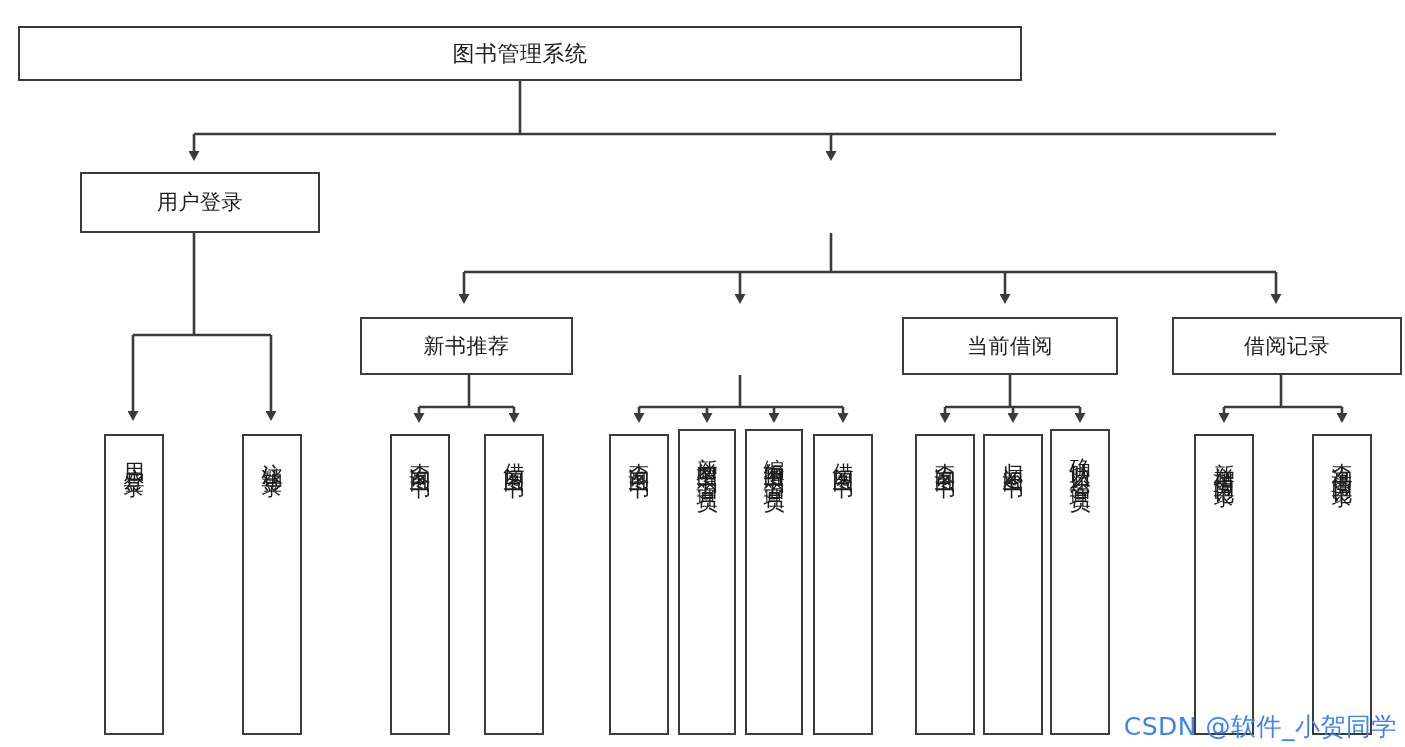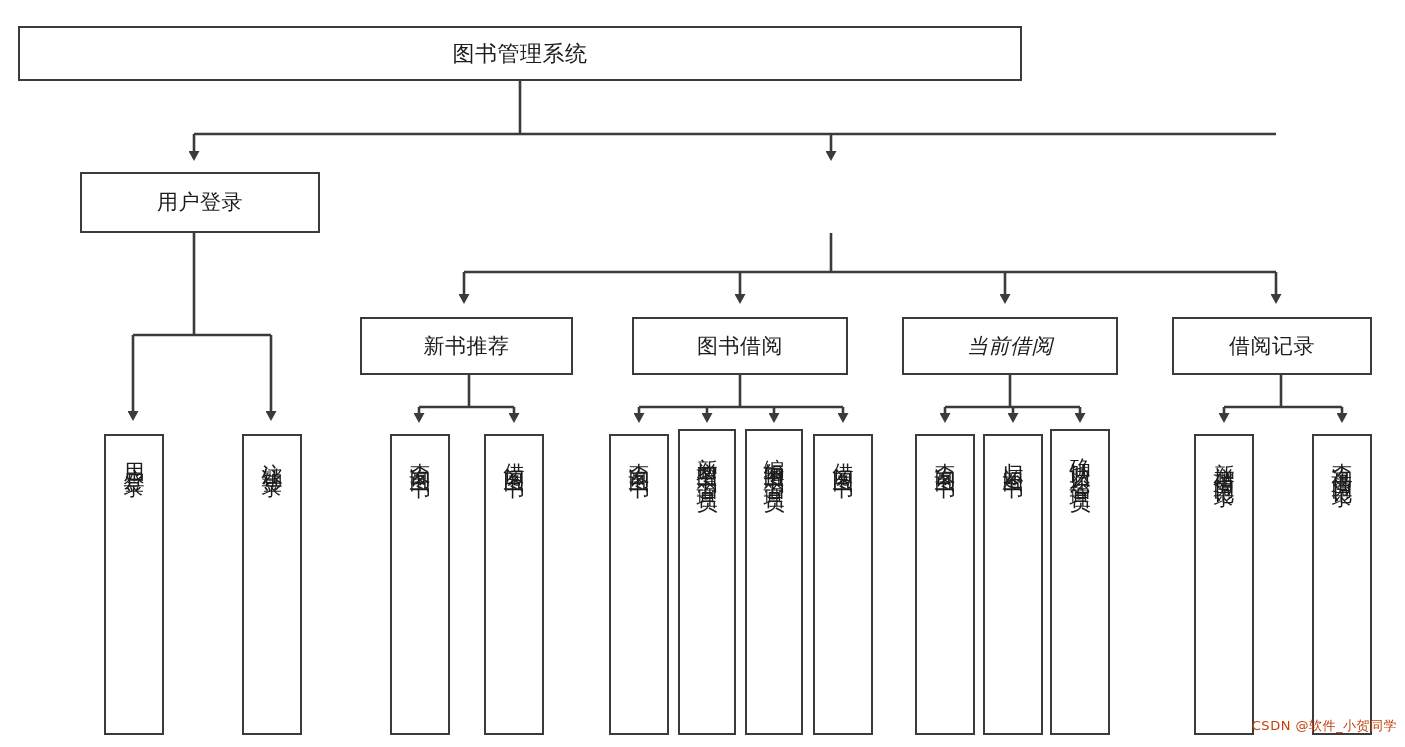--- a/index.html
+++ b/index.html
@@ -62,23 +62,23 @@
     line-height: 1.05;
     white-space: normal;
     max-height: 282px;
   }
   .node.v.tall .label {
     max-height: 292px;
   }
   .watermark {
     position: absolute;
     right: 8px;
-    bottom: 12px;
-    font-size: 13px;
-    color: #c2410c;
+    bottom: 4px;
+    font-size: 25px;
+    color: #3b82f6;
     letter-spacing: 0.5px;
     white-space: nowrap;
   }
 </style>
 </head>
 <body>
 
 <div id="canvas">
 
   <svg class="edges" viewBox="0 0 1405 747" xmlns="http://www.w3.org/2000/svg">
@@ -135,27 +135,24 @@
     <span class="label">图书管理系统</span>
   </div>
 
   <div class="node h" style="left:80px; top:172px; width:240px; height:61px;">
     <span class="label">用户登录</span>
   </div>
 
   <div class="node h" style="left:360px; top:317px; width:213px; height:58px;">
     <span class="label">新书推荐</span>
   </div>
-  <div class="node h" style="left:632px; top:317px; width:216px; height:58px;">
-    <span class="label">图书借阅</span>
-  </div>
-  <div class="node h" style="left:902px; top:317px; width:216px; height:58px;font-style:italic;">
+  <div class="node h" style="left:902px; top:317px; width:216px; height:58px;">
     <span class="label">当前借阅</span>
   </div>
-  <div class="node h" style="left:1172px; top:317px; width:200px; height:58px;">
+  <div class="node h" style="left:1172px; top:317px; width:230px; height:58px;">
     <span class="label">借阅记录</span>
   </div>
 
   <div class="node v" style="left:104px; top:434px; width:60px; height:301px;">
     <span class="label">用户登录</span>
   </div>
   <div class="node v" style="left:242px; top:434px; width:60px; height:301px;">
     <span class="label">注销登录</span>
   </div>
 

